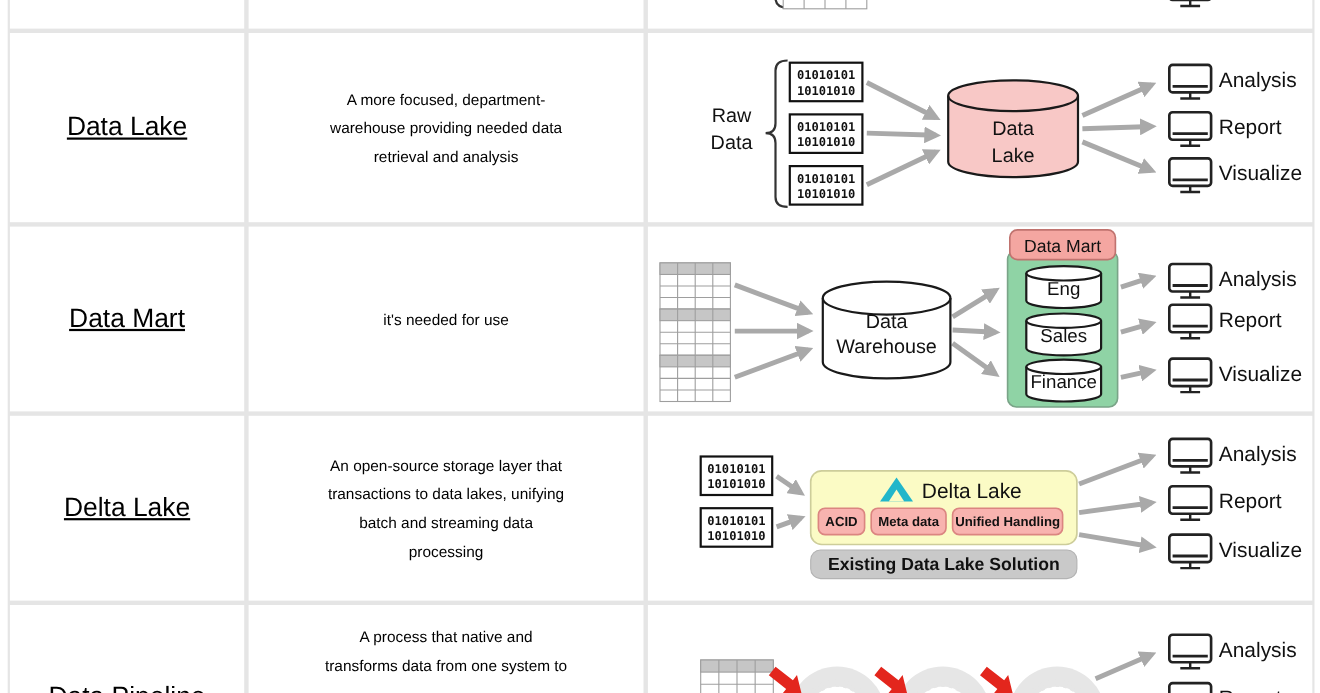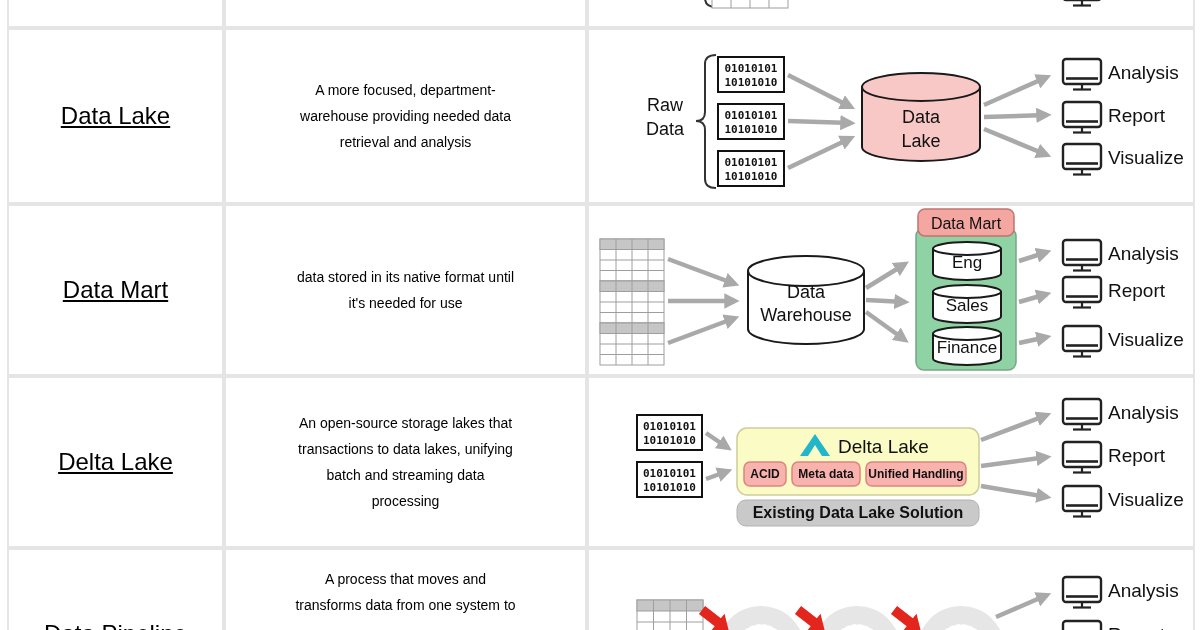--- a/index.html
+++ b/index.html
@@ -118,21 +118,20 @@
       <text x="519" y="49" class="lbl">Analysis</text>
       <text x="519" y="92" class="lbl">Report</text>
       <text x="519" y="134" class="lbl">Visualize</text>
     </svg>
   </div>
 
   <div class="cell term-cell">
     <span class="term">Data Mart</span>
   </div>
   <div class="cell def-cell">
-    <span class="def-line">data stored in its native format until</span>
     <span class="def-line">it's needed for use</span>
   </div>
   <div class="cell">
     <svg width="604" height="168" viewBox="0 0 604 168">
       <defs>
         <marker id="ah2" viewBox="0 0 10 10" refX="7" refY="5" markerWidth="3.4" markerHeight="3.4" orient="auto">
           <path d="M0,0 L10,5 L0,10 z" fill="#a9a9a9"></path>
         </marker>
       </defs>
       <g transform="translate(11,33)">
@@ -208,21 +207,21 @@
       <text x="519" y="54" class="lbl">Analysis</text>
       <text x="519" y="91" class="lbl">Report</text>
       <text x="519" y="140" class="lbl">Visualize</text>
     </svg>
   </div>
 
   <div class="cell term-cell">
     <span class="term">Delta Lake</span>
   </div>
   <div class="cell def-cell">
-    <span class="def-line">An open-source storage lakes that</span>
+    <span class="def-line">An open-source storage layer that</span>
     <span class="def-line">transactions to data lakes, unifying</span>
     <span class="def-line">batch and streaming data</span>
     <span class="def-line">processing</span>
   </div>
   <div class="cell">
     <svg width="604" height="168" viewBox="0 0 604 168">
       <defs>
         <marker id="ah3" viewBox="0 0 10 10" refX="7" refY="5" markerWidth="3.4" markerHeight="3.4" orient="auto">
           <path d="M0,0 L10,5 L0,10 z" fill="#a9a9a9"></path>
         </marker>
@@ -289,21 +288,21 @@
       <text x="519" y="41" class="lbl">Analysis</text>
       <text x="519" y="84" class="lbl">Report</text>
       <text x="519" y="128" class="lbl">Visualize</text>
     </svg>
   </div>
 
   <div class="cell term-cell">
     <span class="term">Data Pipeline</span>
   </div>
   <div class="cell def-cell top-align">
-    <span class="def-line">A process that moves and</span>
+    <span class="def-line">A process that native and</span>
     <span class="def-line">transforms data from one system to</span>
   </div>
   <div class="cell">
     <svg width="604" height="168" viewBox="0 0 604 168">
       <defs>
         <marker id="ah4" viewBox="0 0 10 10" refX="7" refY="5" markerWidth="3.4" markerHeight="3.4" orient="auto">
           <path d="M0,0 L10,5 L0,10 z" fill="#a9a9a9"></path>
         </marker>
       </defs>
       <g>

